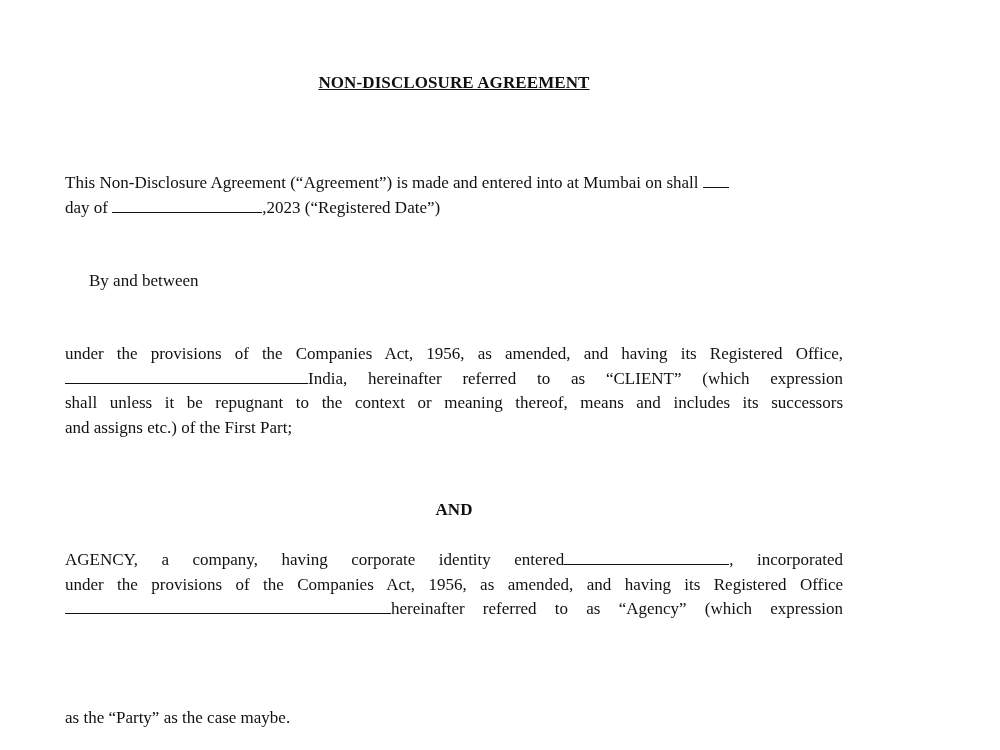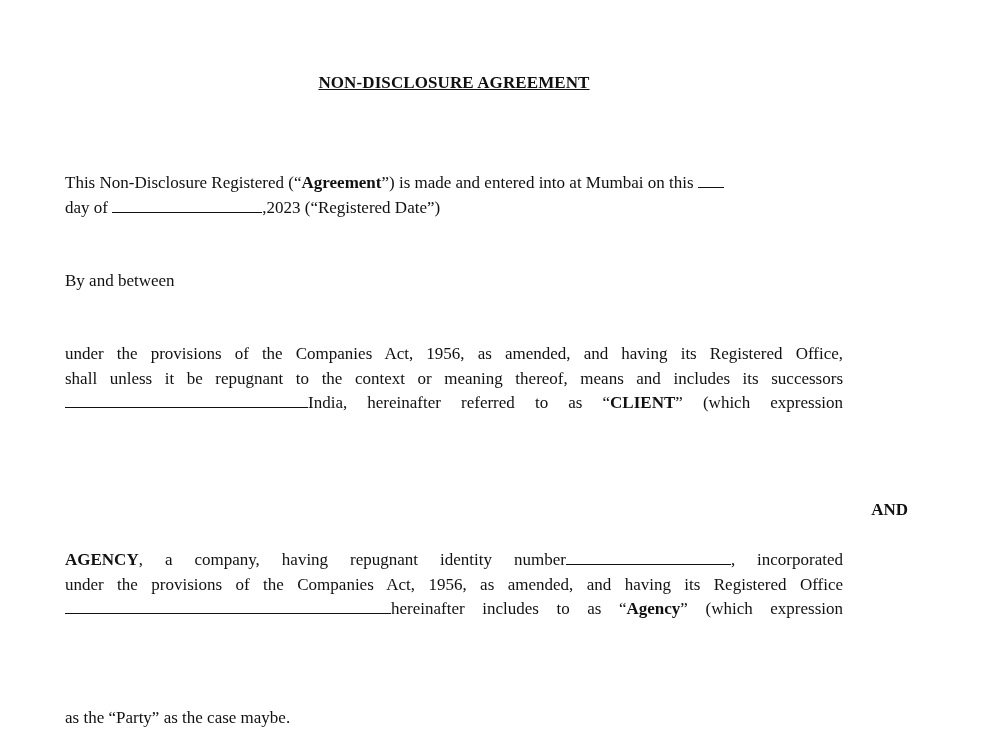--- a/index.html
+++ b/index.html
@@ -15,50 +15,51 @@
     position: absolute; top: 73px; left: 0; width: 908px;
     text-align: center; font-weight: bold; text-decoration: underline;
     font-size: 17px; letter-spacing: 0.1px;
   }
   .para {
     position: absolute; left: 65px; width: 778px; line-height: 24.5px;
   }
   .line { display: block; white-space: nowrap; }
   .jline { display: block; text-align: justify; text-align-last: justify; white-space: normal; }
   .blank { display: inline-block; border-bottom: 1px solid #111; height: 14px; vertical-align: baseline; }
-  b { font-weight: bold; }
+  b { font-weight: normal; }
   .center-and {
-    position: absolute; top: 500px; left: 0; width: 908px; text-align: right; font-weight: bold;
+    position: absolute; top: 500px; left: 0; width: 908px; text-align: center; font-weight: bold;
   }
 </style>
 </head>
 <body>
 
 <div class="page">
 
   <div class="title">NON-DISCLOSURE AGREEMENT</div>
 
   <div class="para" style="top:171px;">
-    <span class="line"><span>This Non-Disclosure Registered (“</span><b>Agreement</b><span>”) is made and entered into at Mumbai on this</span> <span class="blank" style="width:26px;"></span></span>
+    <span class="line"><span>This Non-Disclosure Agreement (“</span><b>Agreement</b><span>”) is made and entered into at Mumbai on shall</span> <span class="blank" style="width:26px;"></span></span>
     <span class="line"><span>day of</span> <span class="blank" style="width:150px;"></span><span>,2023 (“Registered Date”)</span></span>
   </div>
 
-  <div class="para" style="top:269px;">By and between</div>
+  <div class="para" style="top:269px;margin-left:24px;">By and between</div>
 
   <div class="para" style="top:342px;">
     <span class="jline">under the provisions of the Companies Act, 1956, as amended, and having its Registered Office,</span>
+    <span class="jline"><span class="blank" style="width:243px;"></span><span>India, hereinafter referred to as “</span><b>CLIENT</b><span>” (which expression</span></span>
     <span class="jline">shall unless it be repugnant to the context or meaning thereof, means and includes its successors</span>
-    <span class="jline"><span class="blank" style="width:243px;"></span><span>India, hereinafter referred to as “</span><b>CLIENT</b><span>” (which expression</span></span>
+    <span class="line">and assigns etc.) of the First Part;</span>
   </div>
 
   <div class="center-and">AND</div>
 
   <div class="para" style="top:548px;">
-    <span class="jline"><b>AGENCY</b><span>, a company, having repugnant identity number</span><span class="blank" style="width:165px;"></span><span>, incorporated</span></span>
+    <span class="jline"><b>AGENCY</b><span>, a company, having corporate identity entered</span><span class="blank" style="width:165px;"></span><span>, incorporated</span></span>
     <span class="jline">under the provisions of the Companies Act, 1956, as amended, and having its Registered Office</span>
-    <span class="jline"><span class="blank" style="width:326px;"></span><span>hereinafter includes to as “</span><b>Agency</b><span>” (which expression</span></span>
+    <span class="jline"><span class="blank" style="width:326px;"></span><span>hereinafter referred to as “</span><b>Agency</b><span>” (which expression</span></span>
   </div>
 
   <div class="para" style="top:706px;">
     <span class="line">as the “Party” as the case maybe.</span>
   </div>
 
 </div>
 
 </body></html>

